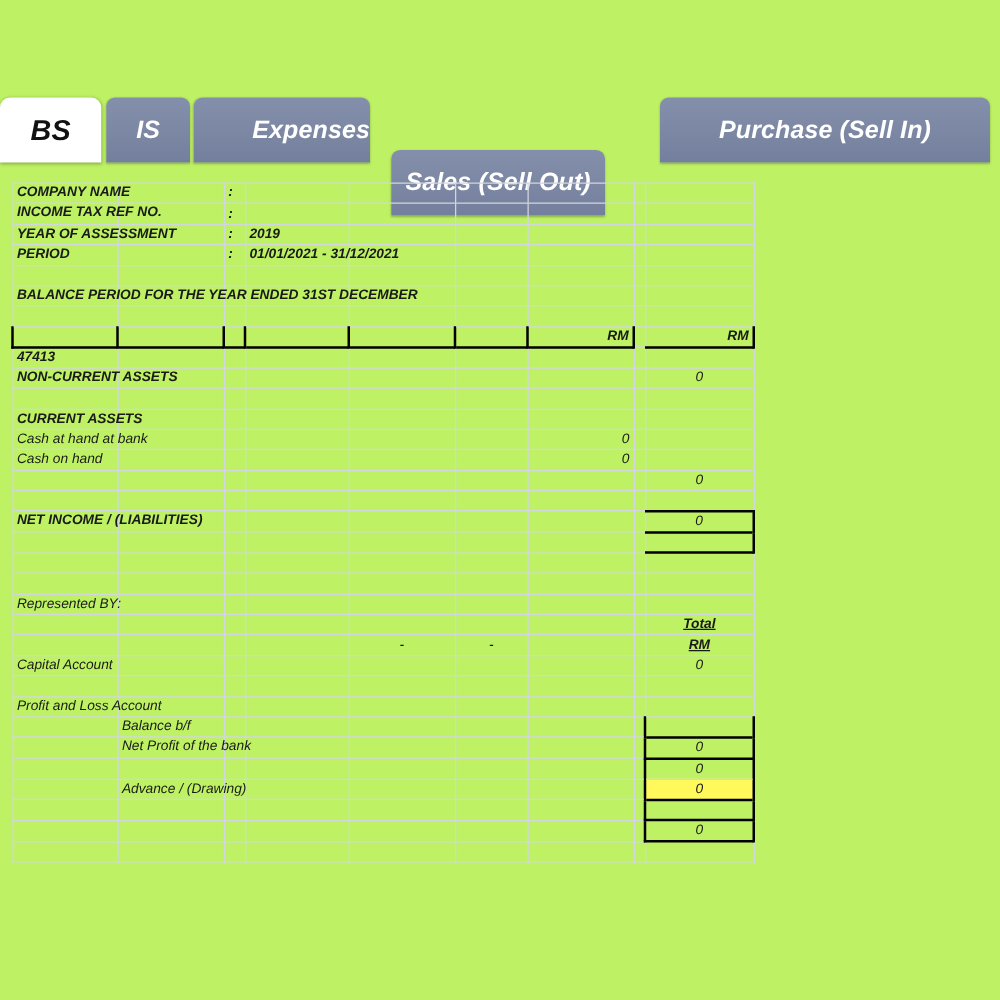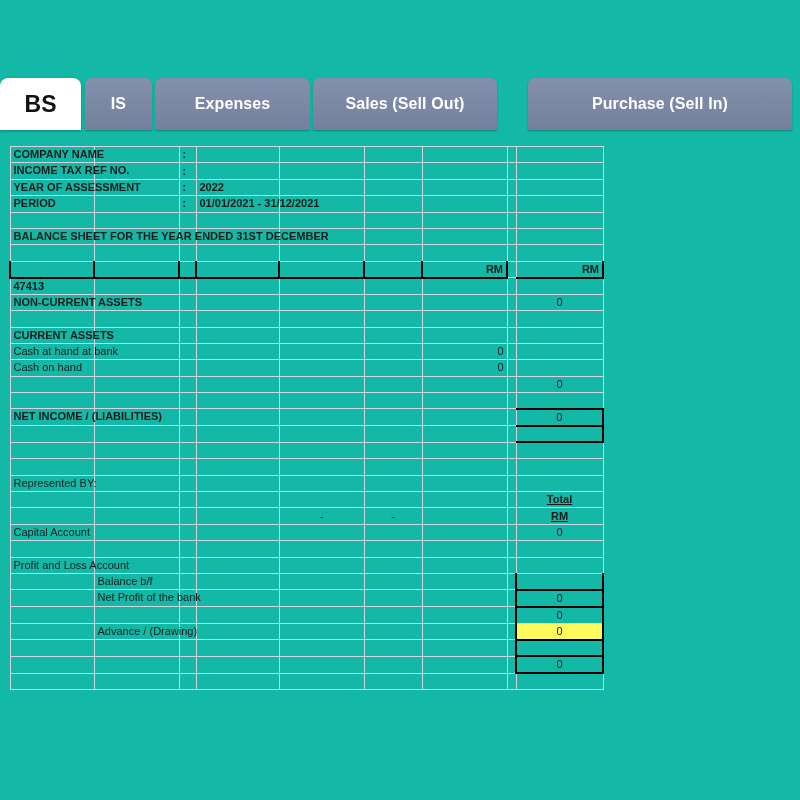--- a/index.html
+++ b/index.html
@@ -10,42 +10,43 @@
     background: #ffffff;
     font-family: "Liberation Sans", sans-serif;
     -webkit-font-smoothing: antialiased;
   }
 
   #app {
     position: relative;
     width: 800px;
     height: 800px;
     overflow: hidden;
-    background: #14b8a6;
+    background: #bef264;
+    font-style: italic;
   }
 
   
   .tabstrip {
     position: absolute;
     left: 0;
     top: 78px;
     width: 800px;
     height: 52px;
   }
   .tab {
     position: absolute;
     top: 0;
     height: 52px;
     border-radius: 7px 7px 0 0;
     box-sizing: border-box;
     display: flex;
     align-items: center;
     justify-content: center;
     color: #ffffff;
-    font-size: 16px;
+    font-size: 20px;
     font-weight: bold;
     letter-spacing: 0.1px;
     background: linear-gradient(180deg, #838fab 0%, #7b87a3 55%, #737f9c 100%);
     box-shadow: 0 1px 2px rgba(0,0,0,0.28);
     white-space: nowrap;
     user-select: none;
   }
   .tab.active {
     background: #ffffff;
     color: #111111;
@@ -104,24 +105,24 @@
 
 <div id="app">
 
   <div class="tabstrip">
     <div class="tab active" style="left:0px;width:81px;">
       <span>BS</span>
     </div>
     <div class="tab" style="left:85px;width:67px;">
       <span>IS</span>
     </div>
-    <div class="tab" style="left:155px;width:155px;">
+    <div class="tab" style="left:155px;width:141px;justify-content:flex-end;">
       <span>Expenses</span>
     </div>
-    <div class="tab" style="left:313px;width:184px;">
+    <div class="tab" style="left:313px;width:171px;margin-top:42px;">
       <span>Sales (Sell Out)</span>
     </div>
     <div class="tab" style="left:528px;width:264px;">
       <span>Purchase (Sell In)</span>
     </div>
   </div>
 
   <table class="grid">
     <colgroup>
       <col style="width:84px">
@@ -163,21 +164,21 @@
         <td></td>
         <td></td>
       </tr>
 
       <tr>
         <td class="b ov">
           <span class="spill">YEAR OF ASSESSMENT</span>
         </td>
         <td></td>
         <td class="b">:</td>
-        <td class="b">2022</td>
+        <td class="b">2019</td>
         <td></td>
         <td></td>
         <td></td>
         <td></td>
         <td></td>
       </tr>
 
       <tr>
         <td class="b ov">
           <span class="spill">PERIOD</span>
@@ -201,21 +202,21 @@
         <td></td>
         <td></td>
         <td></td>
         <td></td>
         <td></td>
         <td></td>
       </tr>
 
       <tr>
         <td class="b ov">
-          <span class="spill">BALANCE SHEET FOR THE YEAR ENDED 31ST DECEMBER</span>
+          <span class="spill">BALANCE PERIOD FOR THE YEAR ENDED 31ST DECEMBER</span>
         </td>
         <td></td>
         <td></td>
         <td></td>
         <td></td>
         <td></td>
         <td></td>
         <td></td>
         <td></td>
       </tr>

